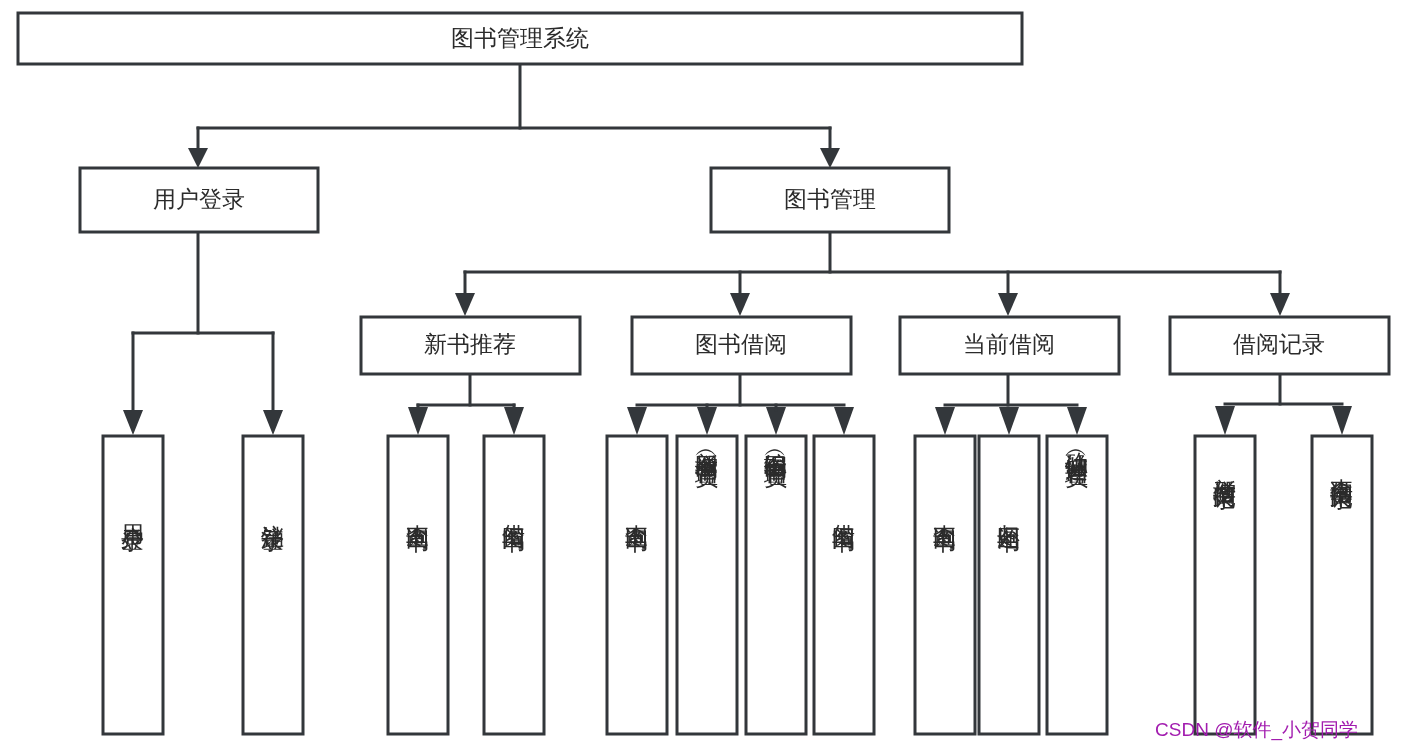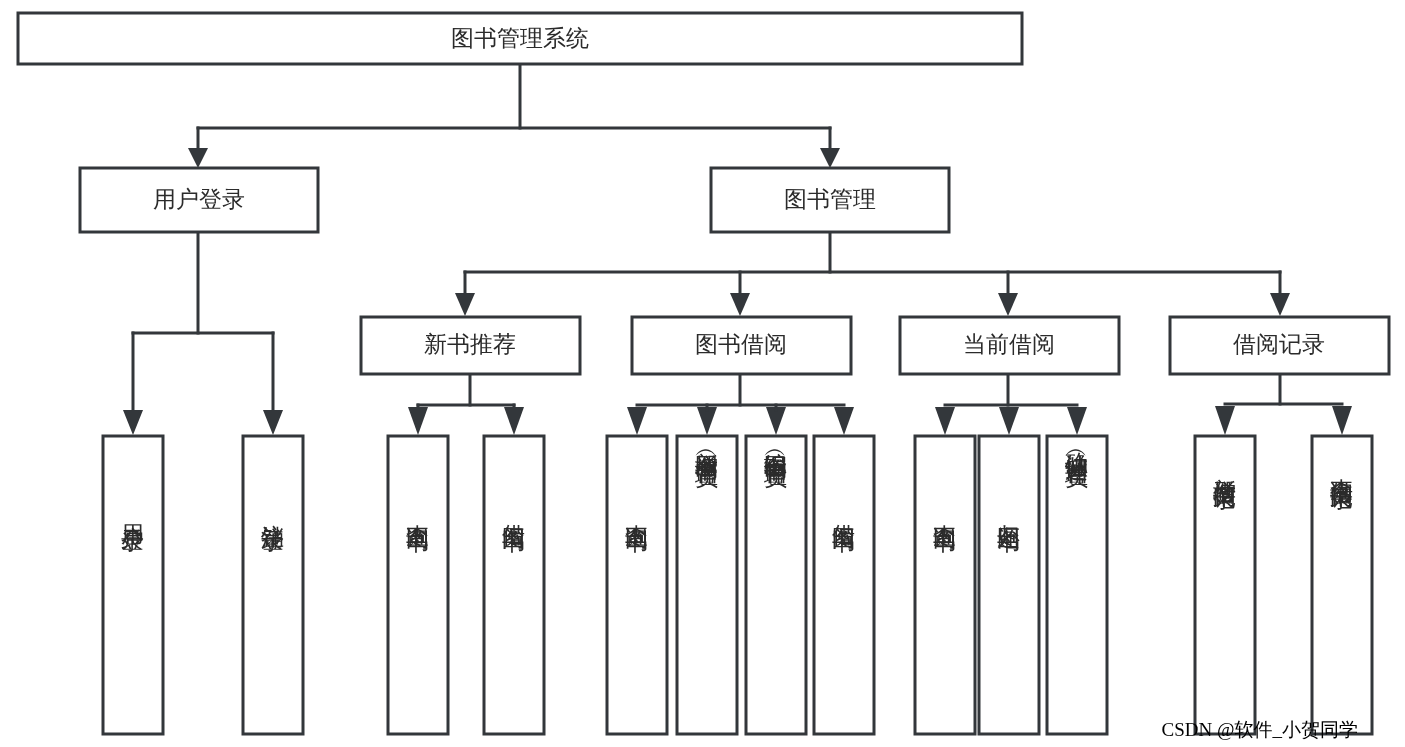--- a/index.html
+++ b/index.html
@@ -54,23 +54,23 @@
     font-family: "Liberation Sans", "DejaVu Sans", sans-serif;
     font-size: 23px;
     text-anchor: middle;
     writing-mode: vertical-rl;
     letter-spacing: 2px;
   }
   .watermark {
     position: absolute;
     right: 8px;
     bottom: 4px;
-    font-family: Liberation Serif, serif;
+    font-family: Liberation Sans, sans-serif;
     font-size: 19px;
-    color: #000000;
+    color: #a21caf;
     white-space: nowrap;
     user-select: none;
     pointer-events: none;
   }
 </style>
 </head>
 <body>
 
 <div id="diagram-root">
 

